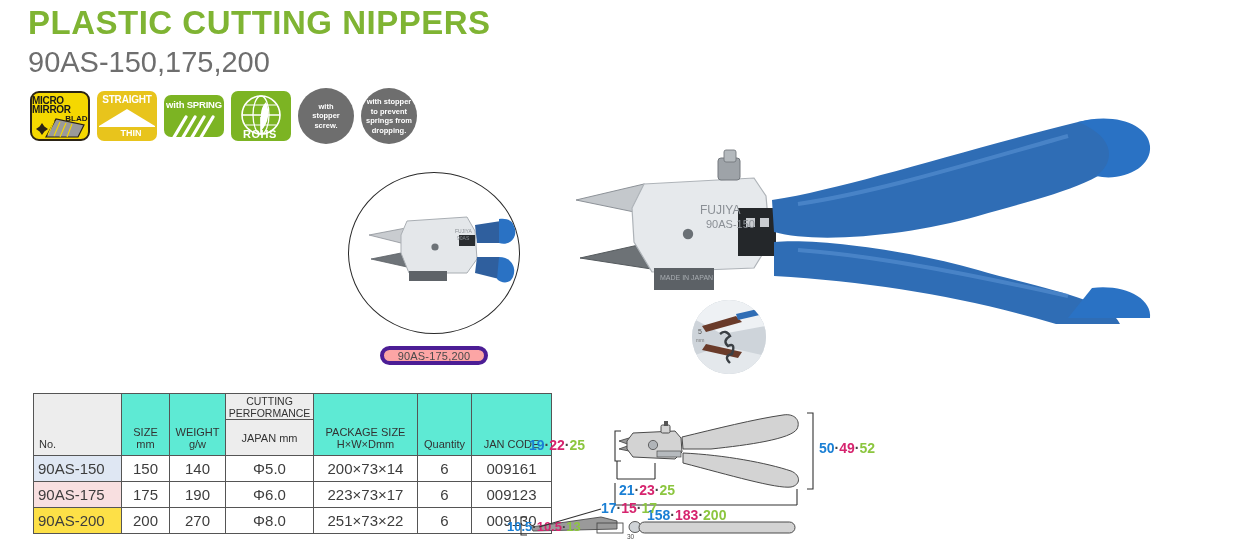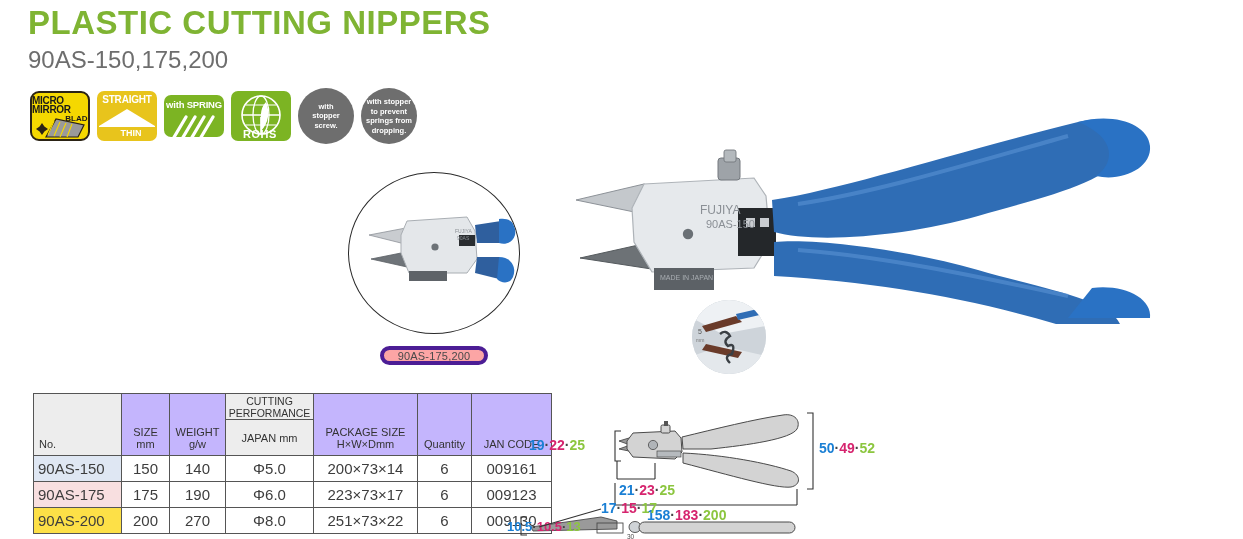--- a/index.html
+++ b/index.html
@@ -14,21 +14,21 @@
   #page { position: relative; width: 1243px; height: 539px; background:#fff; }
 
   
   .title {
     position: absolute; left: 28px; top: 4px;
     font-size: 33px; font-weight: bold; letter-spacing: 0.5px;
     color: #7fb433; white-space: nowrap;
   }
   .subtitle {
     position: absolute; left: 28px; top: 46px;
-    font-size: 24px; font-weight: normal; letter-spacing: 0px;
+    font-size: 29px; font-weight: normal; letter-spacing: 0px;
     color: #6e6e6e; white-space: nowrap;
   }
 
   
   .badges { position: absolute; left: 30px; top: 88px; display: flex; align-items: center; gap: 7px; }
   .badge { position: relative; }
 
   .badge-mmb {
     width: 60px; height: 50px; border-radius: 9px;
     background: #f5d800; border: 2.5px solid #2b2315;
@@ -97,21 +97,21 @@
   
   .spec-table {
     position: absolute; left: 33px; top: 393px;
     border-collapse: collapse;
     font-size: 12.5px; color: #3a3a3a;
   }
   .spec-table th, .spec-table td {
     border: 1px solid #555; padding: 0; text-align:center; vertical-align: middle;
     font-weight: normal; line-height: 12px;
   }
-  .spec-table thead th { background: #c4b5fd; height: 62px; font-size: 11px; color:#333; }
+  .spec-table thead th { background: #5eead4; height: 62px; font-size: 11px; color:#333; }
   .spec-table thead th.nocol { background: #ededed; text-align:left; padding-left:5px; vertical-align: bottom; padding-bottom: 5px; }
   .spec-table thead th.cp-top { height: 26px; font-size: 10.5px; background:#ededed; }
   .spec-table thead th.cp-bot { height: 36px; font-size: 11px; background:#ededed; }
   .spec-table tbody td { height: 26px; font-size: 15px; color:#3d3d3d; }
   .spec-table tbody td.no-cell { font-size: 15px; text-align:left; padding-left: 4px; width: 88px; }
   .spec-table .c-size { width: 48px; }
   .spec-table .c-weight { width: 56px; }
   .spec-table .c-resin { width: 88px; }
   .spec-table .c-pkg { width: 104px; }
   .spec-table .c-qty { width: 54px; }

